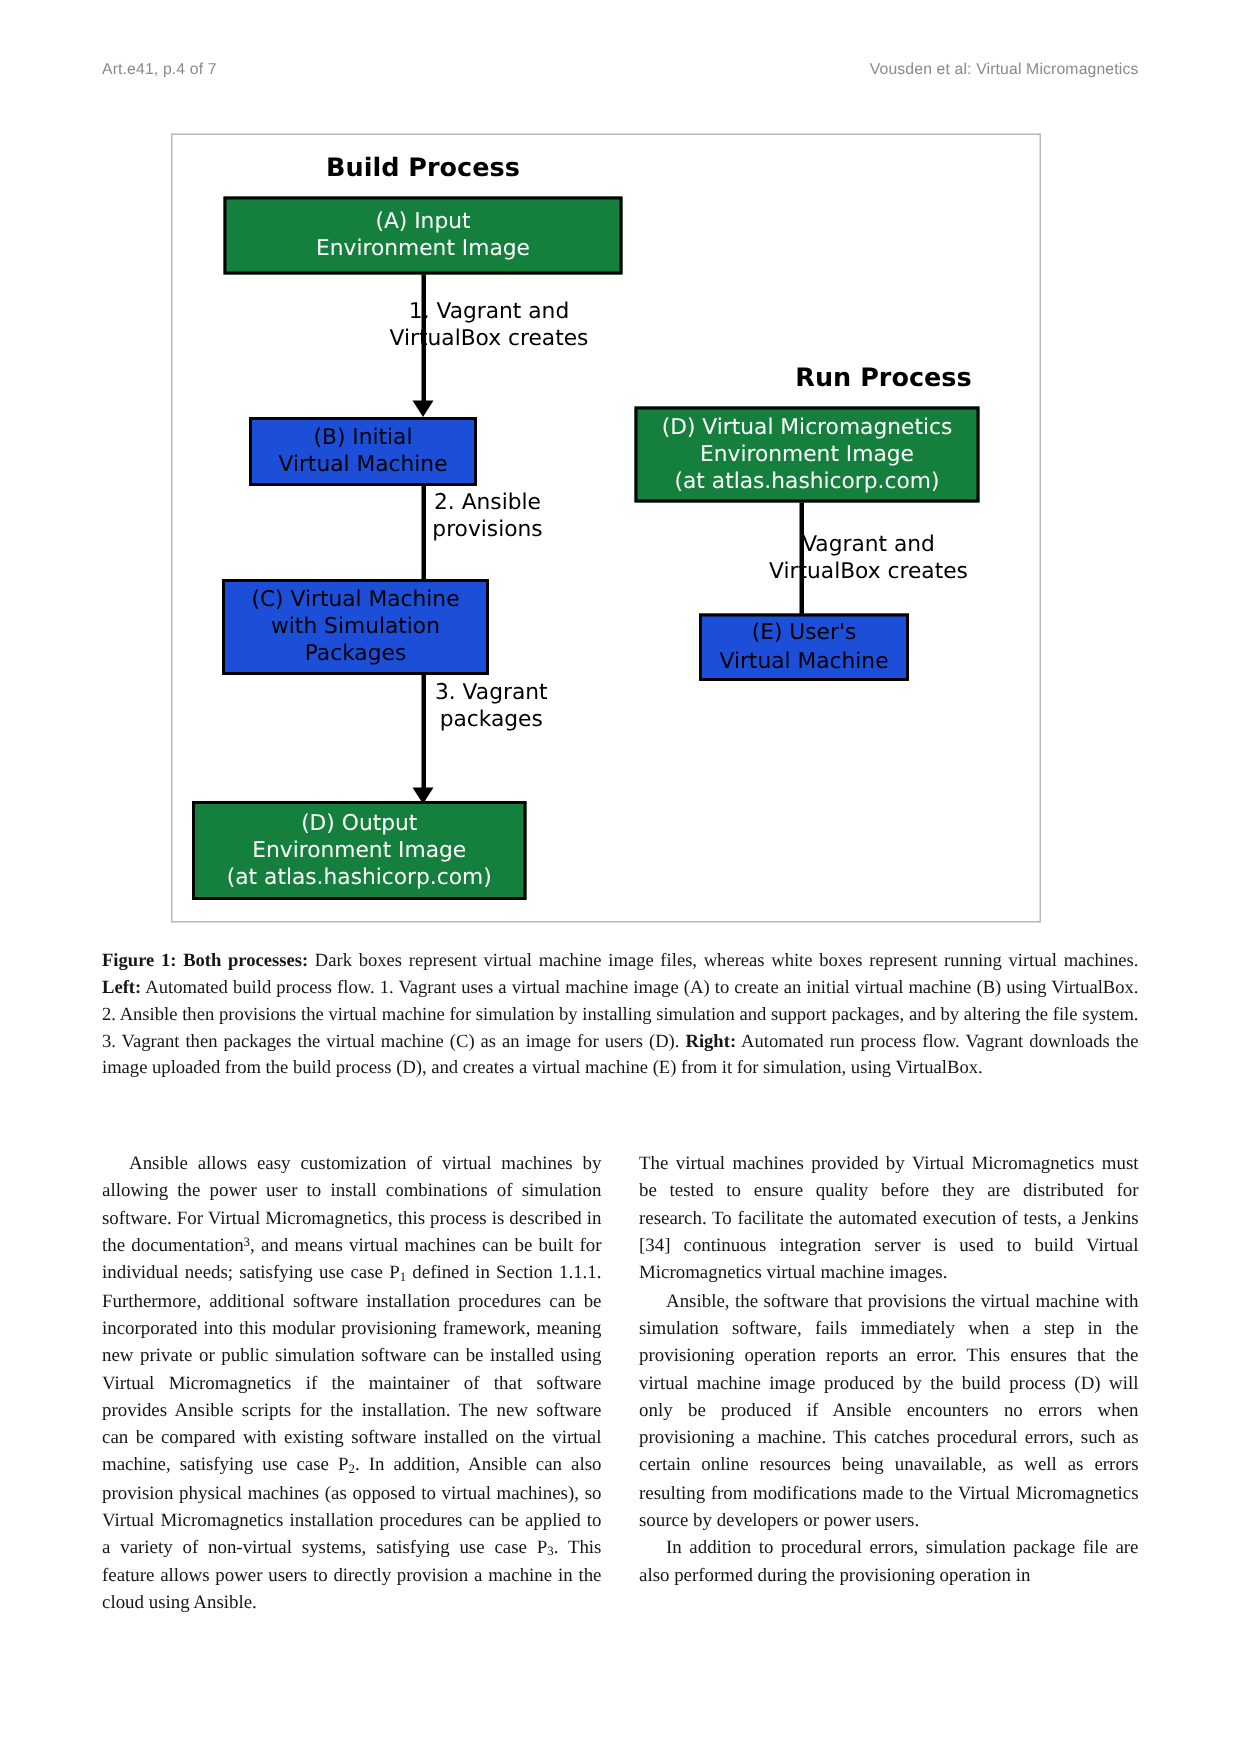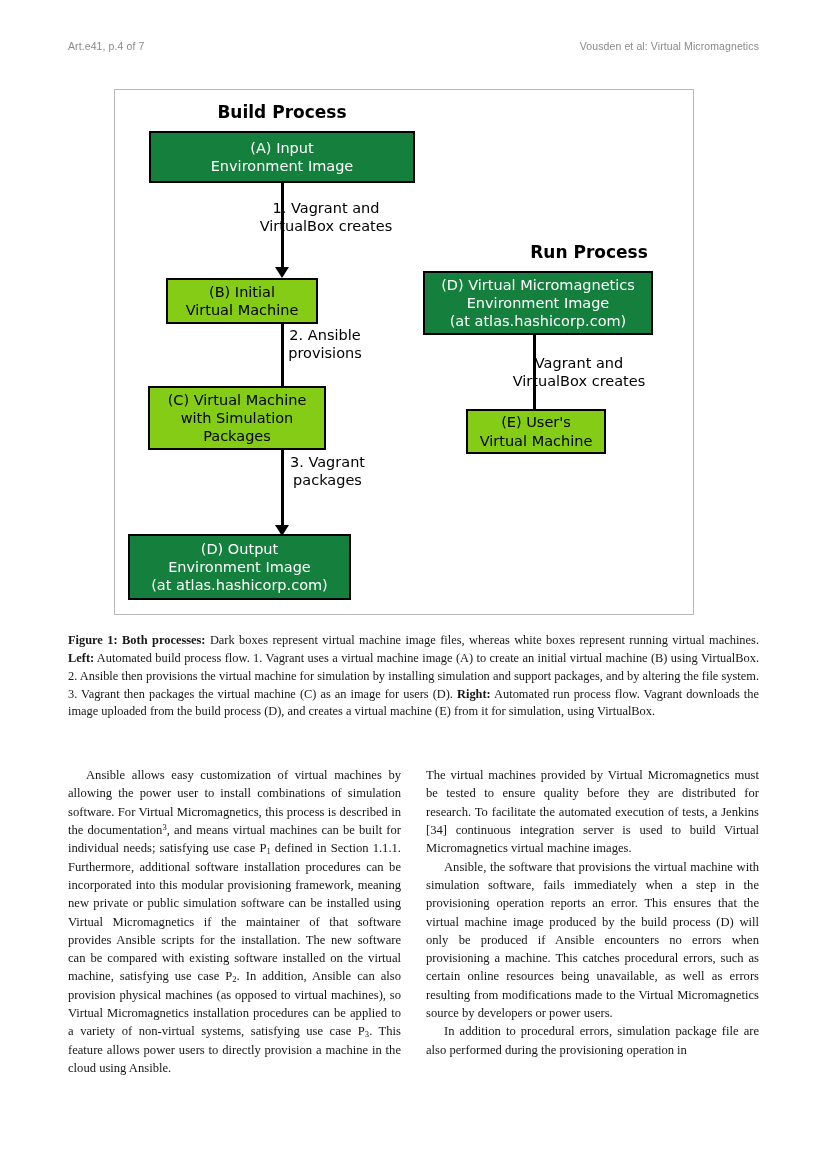--- a/index.html
+++ b/index.html
@@ -71,21 +71,21 @@
     font-family: "DejaVu Sans", sans-serif;
     font-size: 14.5px;
     line-height: 1.26;
   }
   .node.dark {
     background: #15803d;
     border: 2px solid #000000;
     color: #ffffff;
   }
   .node.light {
-    background: #84cc16;
+    background: #1d4ed8;
     border: 2px solid #000000;
     color: #000000;
   }
 
   
   .arrow-line {
     position: absolute;
     width: 2.5px;
     background: #000000;
   }

